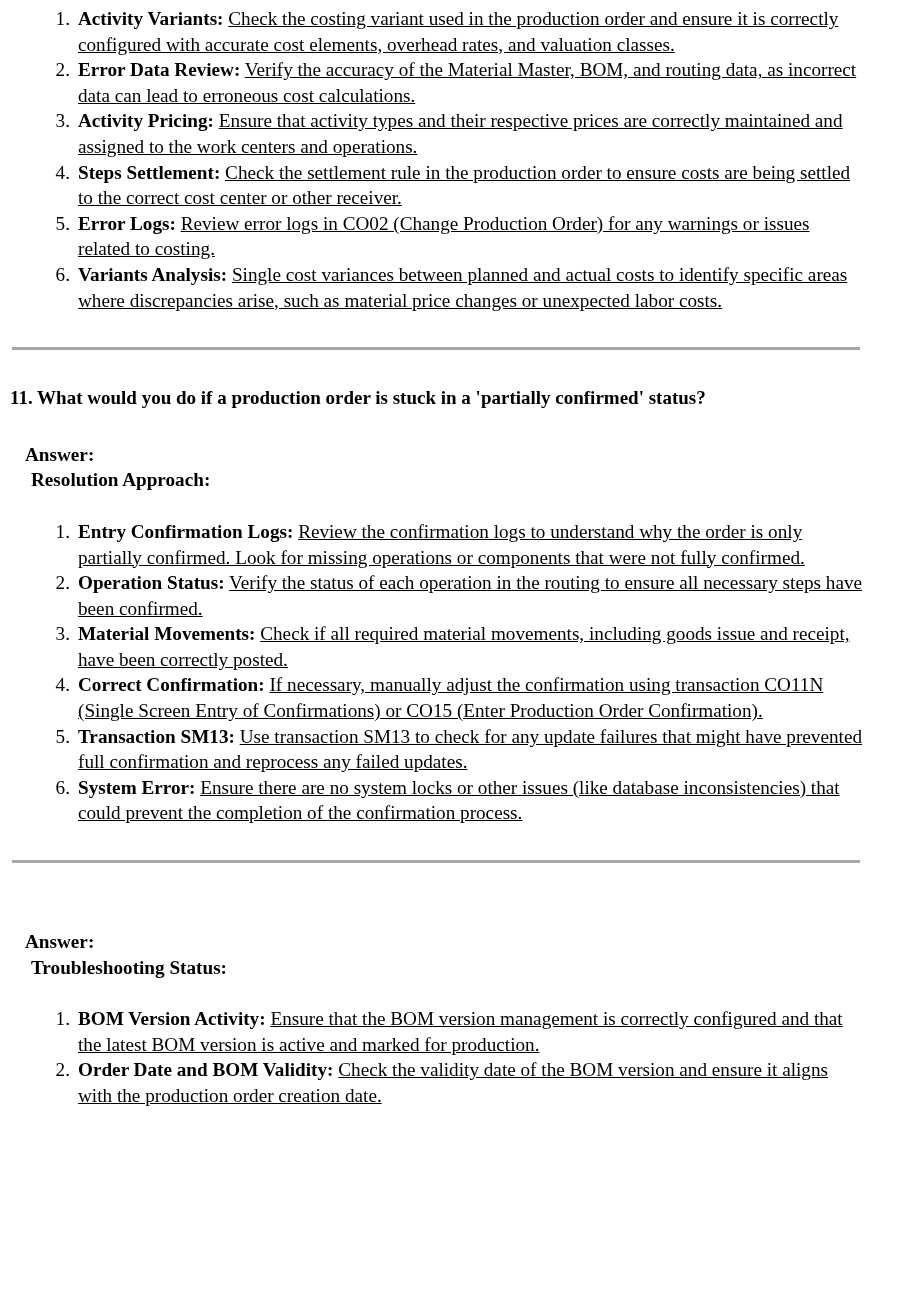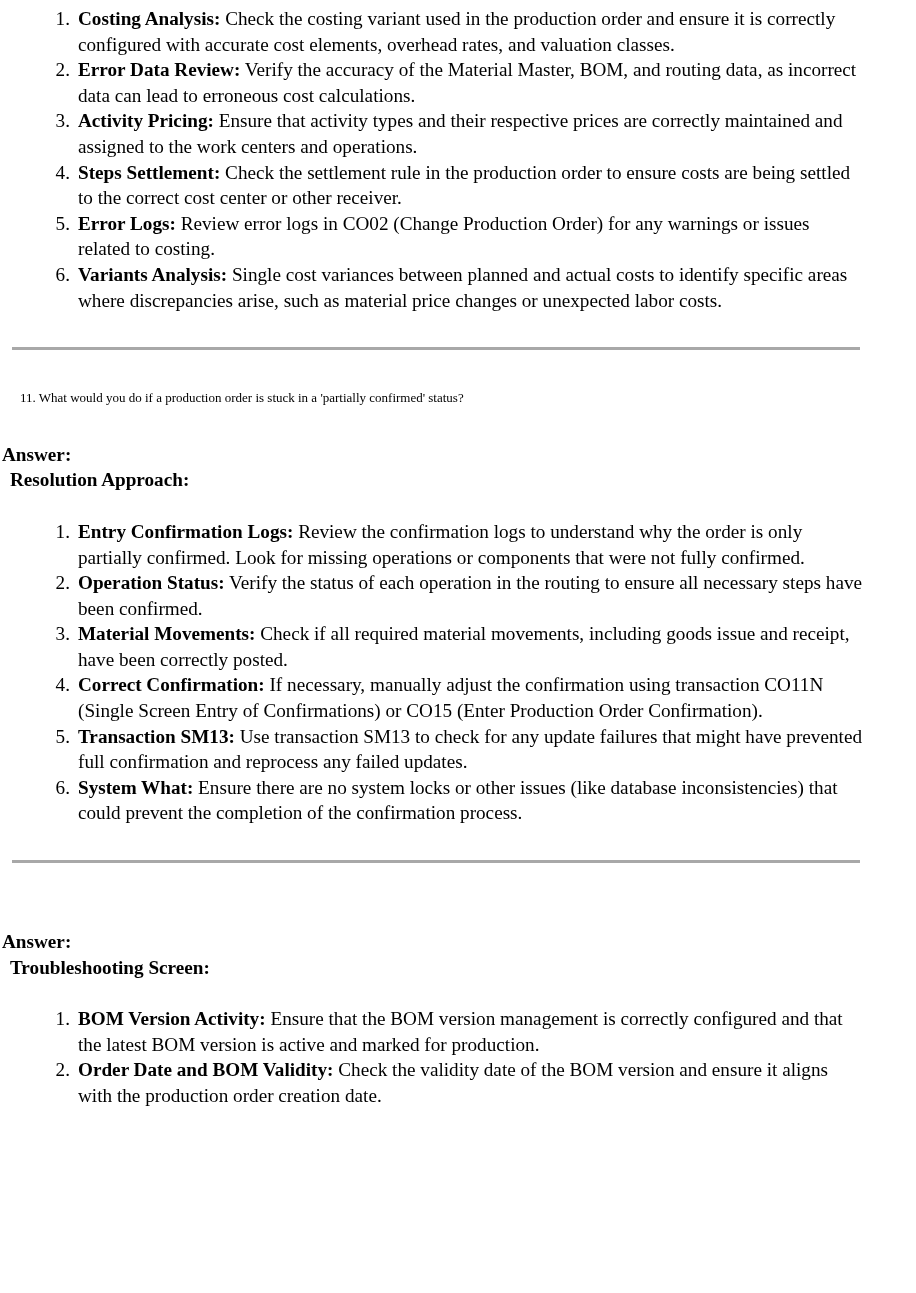--- a/index.html
+++ b/index.html
@@ -44,76 +44,77 @@
     width: 26px;
     text-align: right;
     font-size: 19.2px;
     line-height: 25.6px;
   }
   ol.qlist > li .lead {
     font-weight: bold;
   }
   ol.qlist > li .body {
     font-weight: normal;
+    text-decoration: underline;
   }
 
   
   .list-block {
     padding-right: 54px;
   }
 
   hr.rule {
     border: 0;
     height: 0;
     border-top: 3px solid #a8a8a8;
     margin: 0;
     width: 848px;
     margin-left: 12px;
   }
 
   .q-heading {
-    font-size: 13px;
-    line-height: 25.6px;
-    font-weight: normal;
-    margin: 0;
-    padding-left: 20px;
+    font-size: 19px;
+    line-height: 25.6px;
+    font-weight: bold;
+    margin: 0;
+    padding-left: 10px;
     padding-right: 60px;
   }
   .answer-label {
     font-size: 19.2px;
     line-height: 25.6px;
     font-weight: bold;
     margin: 0;
-    padding-left: 2px;
+    padding-left: 25px;
   }
   .sub-label {
     font-size: 19.2px;
     line-height: 25.6px;
     font-weight: bold;
     margin: 0;
-    padding-left: 10px;
+    padding-left: 31px;
   }
   .sp-after-list { height: 34px; }
   .sp-after-rule { height: 35px; }
   .sp-after-heading { height: 31px; }
   .sp-before-list { height: 26px; }
   .sp-top { height: 6px; }
 </style>
 </head>
 <body style="background: rgb(255, 255, 255); color: rgb(0, 0, 0);">
 
 <div class="page">
 
   <div class="sp-top"></div>
 
   <div class="list-block">
     <ol class="qlist">
       <li>
         <span class="num">1.</span>
-        <span class="lead">Costing Analysis:</span>
+        <span class="lead">Activity Variants:</span>
         <span class="body"> Check the costing variant used in the production order and ensure it is correctly configured with accurate cost elements, overhead rates, and valuation classes.</span>
       </li>
       <li>
         <span class="num">2.</span>
         <span class="lead">Error Data Review:</span>
         <span class="body"> Verify the accuracy of the Material Master, BOM, and routing data, as incorrect data can lead to erroneous cost calculations.</span>
       </li>
       <li>
         <span class="num">3.</span>
         <span class="lead">Activity Pricing:</span>
@@ -169,33 +170,33 @@
         <span class="lead">Correct Confirmation:</span>
         <span class="body"> If necessary, manually adjust the confirmation using transaction CO11N (Single Screen Entry of Confirmations) or CO15 (Enter Production Order Confirmation).</span>
       </li>
       <li>
         <span class="num">5.</span>
         <span class="lead">Transaction SM13:</span>
         <span class="body"> Use transaction SM13 to check for any update failures that might have prevented full confirmation and reprocess any failed updates.</span>
       </li>
       <li>
         <span class="num">6.</span>
-        <span class="lead">System What:</span>
+        <span class="lead">System Error:</span>
         <span class="body"> Ensure there are no system locks or other issues (like database inconsistencies) that could prevent the completion of the confirmation process.</span>
       </li>
     </ol>
   </div>
 
   <div class="sp-after-list"></div>
   <hr class="rule" style="border-top-color: rgb(168, 168, 168);">
   <div class="sp-after-rule"></div>
 
   <div class="sp-after-heading"></div>
   <p class="answer-label">Answer:</p>
-  <p class="sub-label">Troubleshooting Screen:</p>
+  <p class="sub-label">Troubleshooting Status:</p>
   <div class="sp-before-list"></div>
 
   <div class="list-block">
     <ol class="qlist">
       <li>
         <span class="num">1.</span>
         <span class="lead">BOM Version Activity:</span>
         <span class="body"> Ensure that the BOM version management is correctly configured and that the latest BOM version is active and marked for production.</span>
       </li>
       <li>

